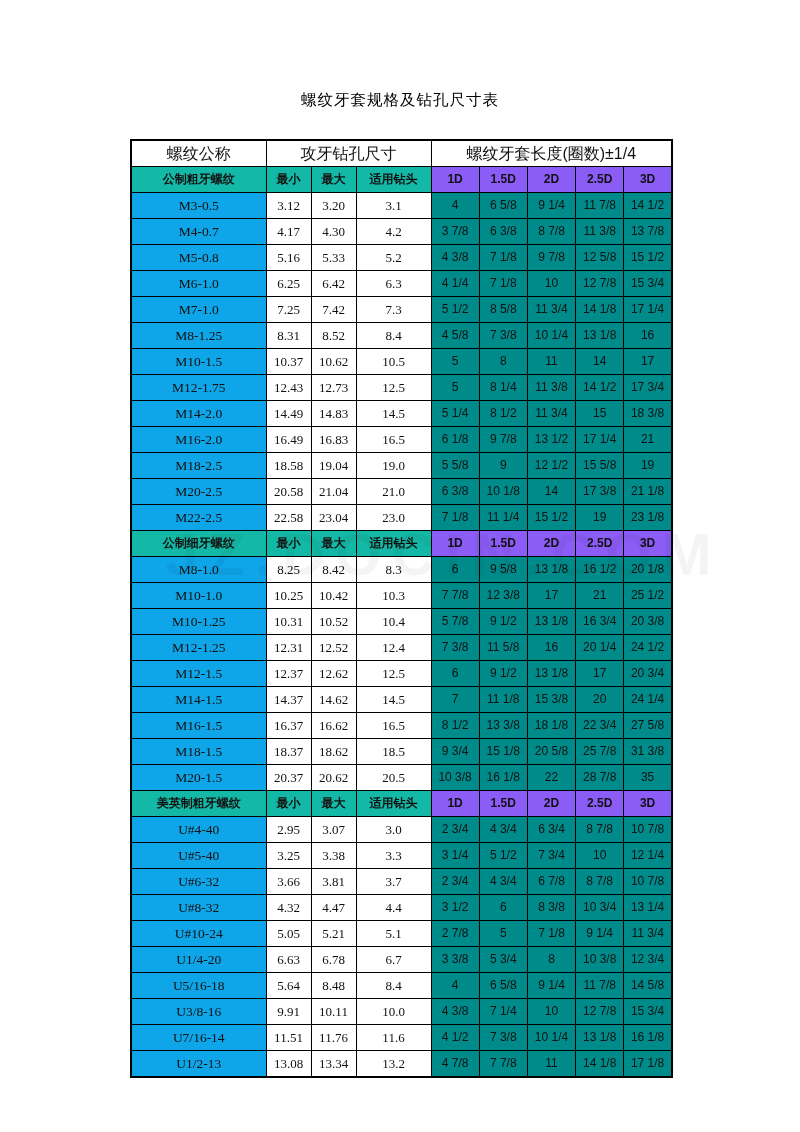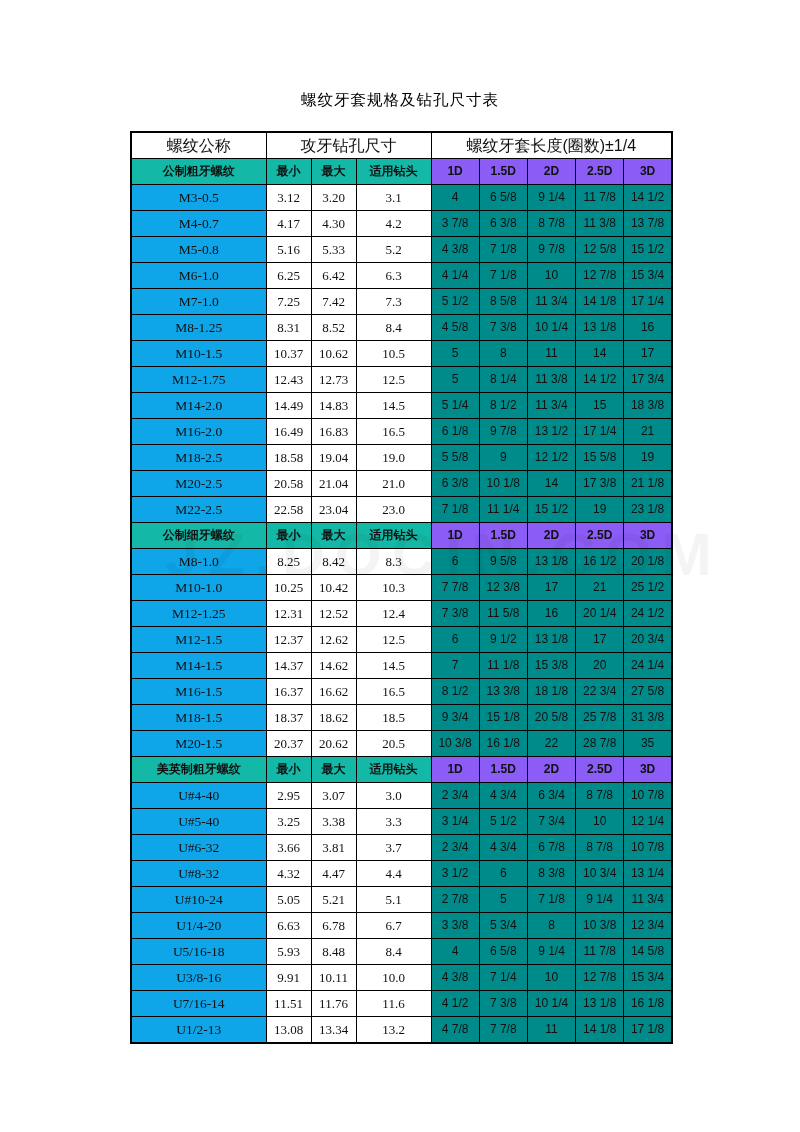--- a/index.html
+++ b/index.html
@@ -59,20 +59,21 @@
     padding:0;
     height:25px;
     line-height:25px;
     color:#111;
     overflow:hidden;
     white-space:nowrap;
   }
   
   table.spec{
     border:2px solid #000;
+    margin-top:8px;
   }
   .grp-head td{
     height:48px;
     line-height:48px;
     font-size:16px;
     background:#ffffff;
     font-family:"Liberation Sans","DejaVu Sans",sans-serif;
     border-width:1px;
   }
   .sec-head td{
@@ -309,20 +310,31 @@
             <td class="num">10.25</td>
             <td class="num">10.42</td>
             <td class="num">10.3</td>
             <td class="teal">7 7/8</td>
             <td class="teal">12 3/8</td>
             <td class="teal">17</td>
             <td class="teal">21</td>
             <td class="teal">25 1/2</td>
           </tr>
           <tr>
+            <td class="name">M10-1.25</td>
+            <td class="num">10.31</td>
+            <td class="num">10.52</td>
+            <td class="num">10.4</td>
+            <td class="teal">5 7/8</td>
+            <td class="teal">9 1/2</td>
+            <td class="teal">13 1/8</td>
+            <td class="teal">16 3/4</td>
+            <td class="teal">20 3/8</td>
+          </tr>
+          <tr>
             <td class="name">M12-1.25</td>
             <td class="num">12.31</td>
             <td class="num">12.52</td>
             <td class="num">12.4</td>
             <td class="teal">7 3/8</td>
             <td class="teal">11 5/8</td>
             <td class="teal">16</td>
             <td class="teal">20 1/4</td>
             <td class="teal">24 1/2</td>
           </tr>
@@ -453,21 +465,21 @@
             <td class="num">6.78</td>
             <td class="num">6.7</td>
             <td class="teal">3 3/8</td>
             <td class="teal">5 3/4</td>
             <td class="teal">8</td>
             <td class="teal">10 3/8</td>
             <td class="teal">12 3/4</td>
           </tr>
           <tr>
             <td class="name">U5/16-18</td>
-            <td class="num">5.93</td>
+            <td class="num">5.64</td>
             <td class="num">8.48</td>
             <td class="num">8.4</td>
             <td class="teal">4</td>
             <td class="teal">6 5/8</td>
             <td class="teal">9 1/4</td>
             <td class="teal">11 7/8</td>
             <td class="teal">14 5/8</td>
           </tr>
           <tr>
             <td class="name">U3/8-16</td>

